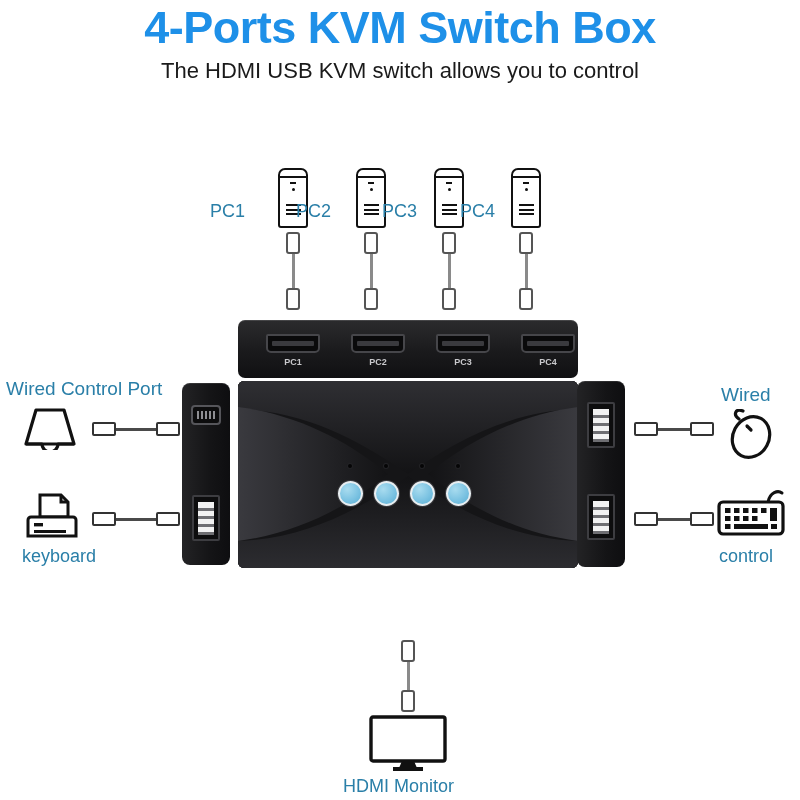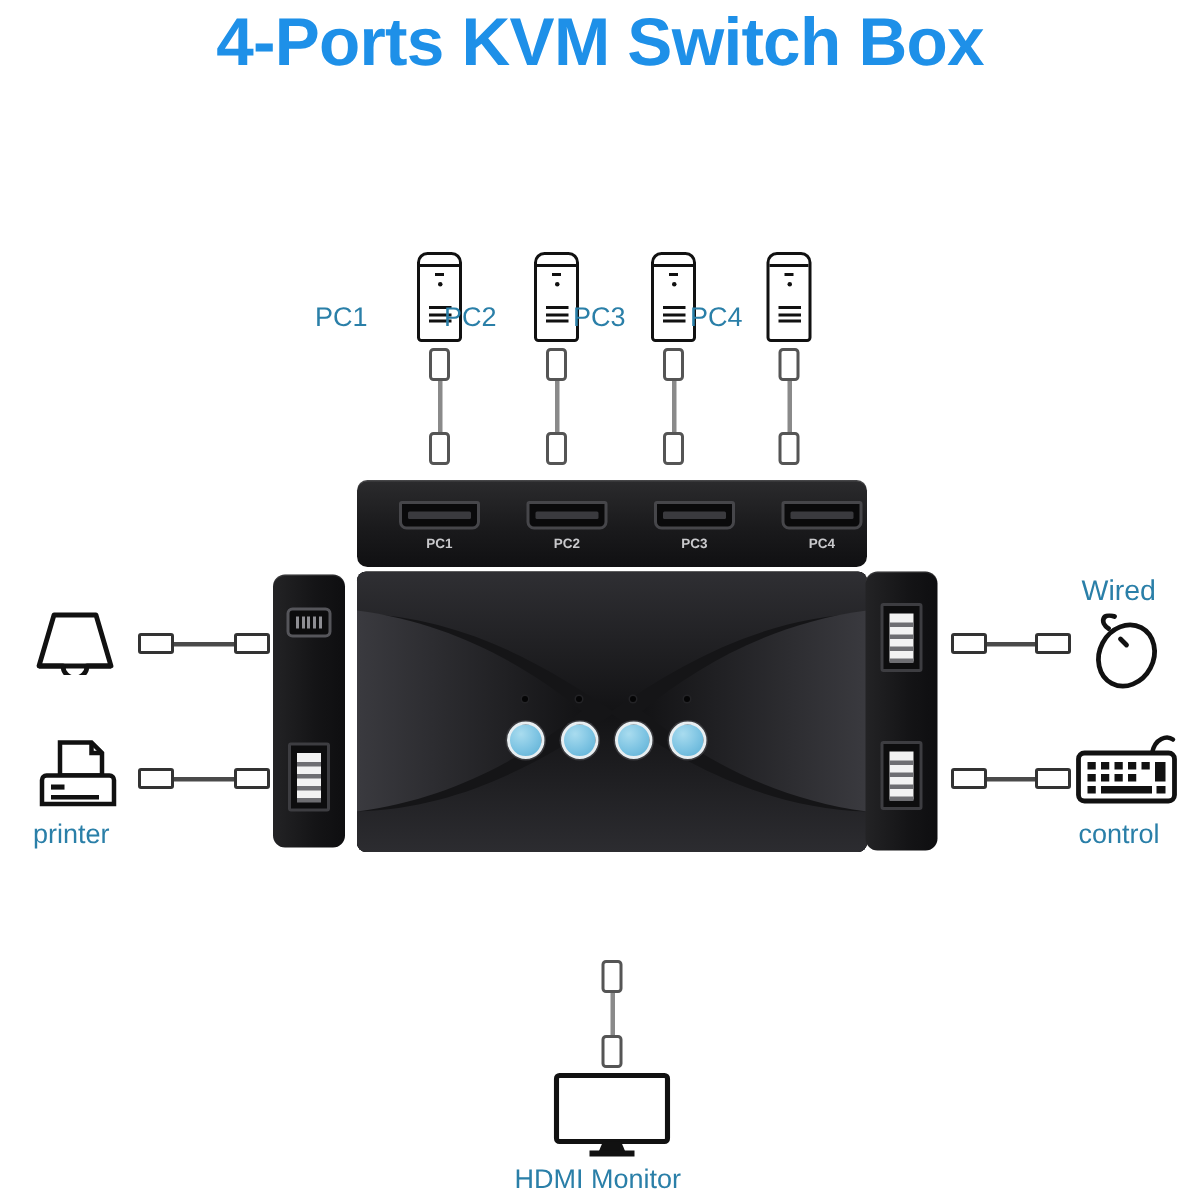--- a/index.html
+++ b/index.html
@@ -176,20 +176,21 @@
   .icon { position: absolute; }
   .icon svg { display: block; }
 </style>
 </head>
 <body>
 
 <div id="root">
 
   <div class="title">4-Ports KVM Switch Box</div>
   <div class="subtitle">
+    <div>The HDMI USB KVM switch allows you to control</div>
   </div>
 
   <div class="lbl" style="left:210px; top:201px;">PC1</div>
   <div class="tower" style="left:278px; top:168px;">
     <div class="cap"></div>
       <div class="slit"></div>
       <div class="dot"></div>
     <div class="grill">
         <i></i>
         <i></i>
@@ -329,20 +330,21 @@
       <div class="tongue">
           <i style="top:6px;"></i>
           <i style="top:14px;"></i>
           <i style="top:22px;"></i>
           <i style="top:30px;"></i>
         </div>
     </div>
   </div>
 
 
+  <div class="lbl big" style="left:6px; top:378px;">Wired Control Port</div>
   <div class="icon" style="left:22px; top:404px;">
     <svg width="56" height="46" viewBox="0 0 56 46">
       <path d="M14,6 H42 L52,40 H4 Z" fill="#fff" stroke="#111" stroke-width="3.2" stroke-linejoin="round"></path>
       <path d="M4,40 H20 a8,8 0 0 0 16,0 H52" fill="none" stroke="#111" stroke-width="3.2" stroke-linejoin="round"></path>
     </svg>
   </div>
   <div class="hcable" style="left:92px; top:422px; width:88px;">
     <div class="wire"></div>
       <div class="plug l"></div>
       <div class="plug r"></div>
@@ -350,21 +352,21 @@
 
   <div class="icon" style="left:25px; top:492px;">
     <svg width="54" height="52" viewBox="0 0 54 52">
       <path d="M15,3 H36 L43,10 V25 H15 Z" fill="#fff" stroke="#111" stroke-width="3"></path>
       <path d="M36,3 V10 H43" fill="none" stroke="#111" stroke-width="3"></path>
       <path d="M6,25 H48 a3,3 0 0 1 3,3 V44 H3 V28 a3,3 0 0 1 3,-3 Z" fill="#fff" stroke="#111" stroke-width="3"></path>
       <rect x="9" y="31" width="9" height="3.4" fill="#111"></rect>
       <rect x="9" y="38" width="32" height="3" fill="#111"></rect>
     </svg>
   </div>
-  <div class="lbl" style="left:22px; top:546px;">printer</div>
+  <div class="lbl" style="left:22px; top:546px;">keyboard</div>
   <div class="hcable" style="left:92px; top:512px; width:88px;">
     <div class="wire"></div>
       <div class="plug l"></div>
       <div class="plug r"></div>
   </div>
 
   <div class="lbl big" style="left:721px; top:384px;">Wired</div>
   <div class="icon" style="left:723px; top:409px;">
     <svg width="56" height="52" viewBox="0 0 56 52">
       <path d="M16,10 C10,6 12,-1 20,2" fill="none" stroke="#111" stroke-width="3.2" stroke-linecap="round"></path>

